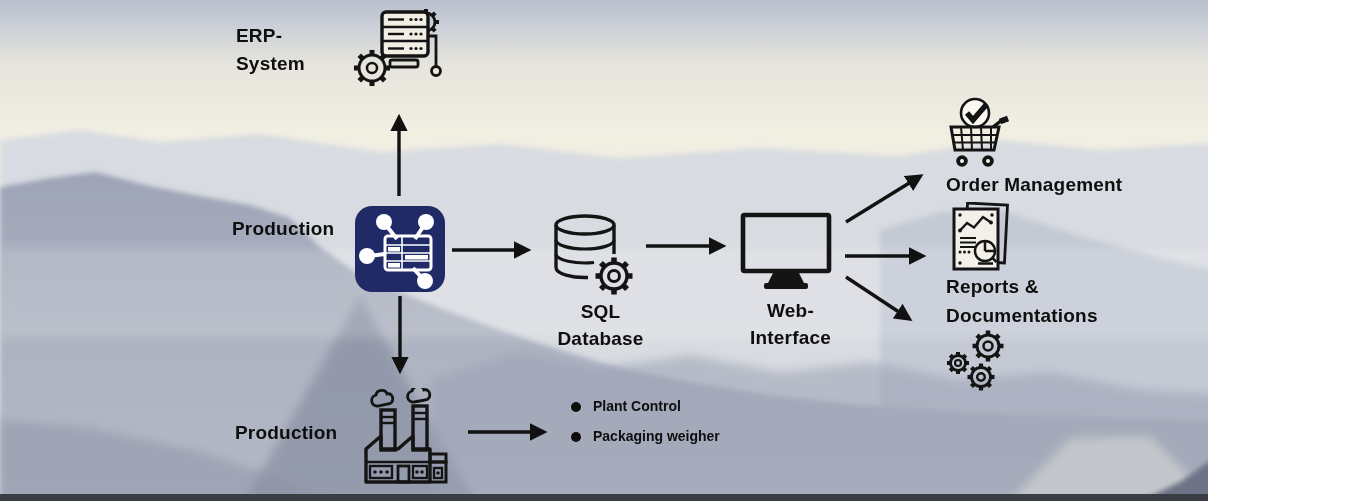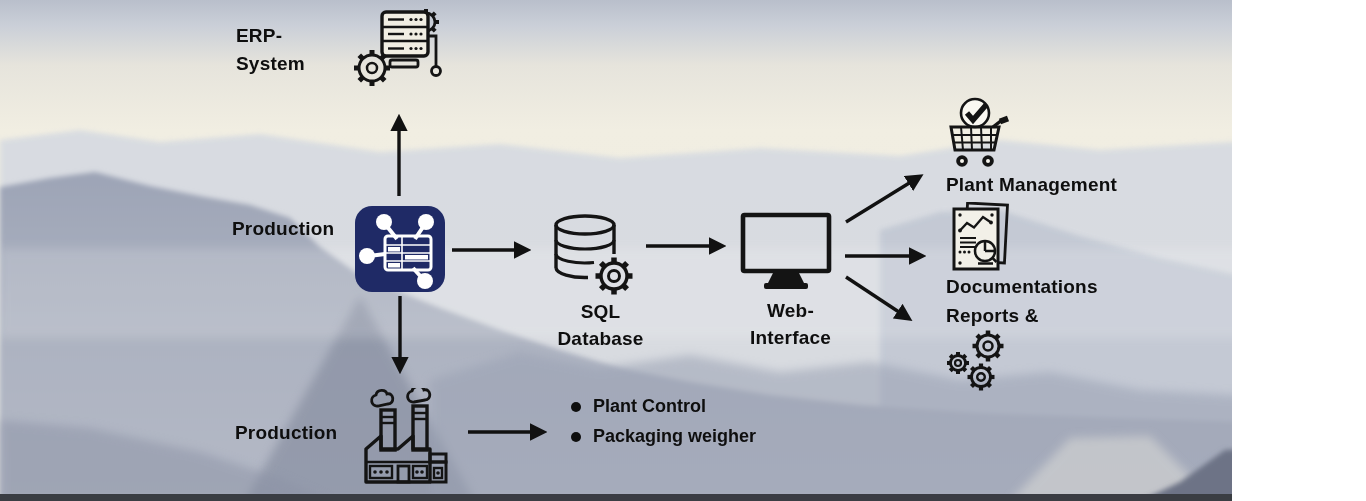--- a/index.html
+++ b/index.html
@@ -2,21 +2,20 @@
 <html><head>
 <meta charset="utf-8">
 <style>
   html,body{margin:0;padding:0;}
   .stage{
     position:relative;
     width:1208px;height:501px;
     overflow:hidden;
     font-family:"Liberation Sans", sans-serif;
     background:#ef4444;
-    padding-left:24px;
   }
   .bg, .arrows{
     position:absolute;left:0;top:0;width:1366px;height:501px;
   }
   .node{position:absolute;}
   .lbl{
     color:#0e0e0e;
     font-weight:700;
     font-size:19px;
     line-height:28px;
@@ -27,21 +26,21 @@
   .mlist{
     position:absolute;
     display:flex;flex-direction:column;gap:9px;
   }
   .mrow{display:flex;align-items:center;gap:12px;}
   .dot{
     width:10px;height:10px;border-radius:50%;
     background:#0e0e0e;flex:0 0 auto;
   }
   .mtext{
-    color:#0e0e0e;font-weight:700;font-size:18px;line-height:21px;white-space:nowrap;
+    color:#0e0e0e;font-weight:700;font-size:14px;line-height:21px;white-space:nowrap;
   }
   svg{display:block;}
 </style>
 </head>
 <body>
 
 <div class="stage">
 
   <svg class="bg" viewBox="0 0 1366 501" preserveAspectRatio="none">
     <defs>
@@ -252,21 +251,21 @@
         <line x1="8.5" y1="38" x2="53" y2="38" stroke-width="2"></line>
         <line x1="10" y1="45.5" x2="51.5" y2="45.5" stroke-width="2"></line>
       </g>
       <circle cx="18" cy="64" r="5.8" fill="#141414"></circle>
         <circle cx="18" cy="64" r="2" fill="#f7f5ee"></circle>
       <circle cx="44" cy="64" r="5.8" fill="#141414"></circle>
         <circle cx="44" cy="64" r="2" fill="#f7f5ee"></circle>
     </svg>
   </div>
   <div class="node lbl" style="left:946px;top:171px;">
-    <div>Plant Management</div>
+    <div>Order Management</div>
   </div>
 
   <div class="node" style="left:950px;top:202px;">
     <svg width="62" height="70" viewBox="0 0 62 70">
       <rect x="16" y="2" width="40" height="58" fill="none" stroke="#141414" stroke-width="2.8" transform="rotate(3 36 31)"></rect>
       <rect x="4" y="7" width="44" height="60" fill="#f2f0e8" stroke="#141414" stroke-width="3"></rect>
       <g fill="#141414" stroke="none">
         <circle cx="10" cy="13" r="1.7"></circle>
           <circle cx="42" cy="13" r="1.7"></circle>
         <circle cx="10" cy="28.5" r="1.9"></circle>
@@ -283,22 +282,22 @@
         <line x1="10" y1="45" x2="26" y2="45"></line>
       </g>
       <circle cx="35" cy="49" r="10" fill="none" stroke="#141414" stroke-width="2.5"></circle>
       <line x1="35" y1="49" x2="35" y2="39" stroke="#141414" stroke-width="2.5"></line>
       <line x1="35" y1="49" x2="45" y2="49" stroke="#141414" stroke-width="2.5"></line>
       <line x1="42.5" y1="56" x2="46.5" y2="60" stroke="#141414" stroke-width="2.5"></line>
       <line x1="28" y1="61.5" x2="43" y2="61.5" stroke="#141414" stroke-width="2.5"></line>
     </svg>
   </div>
   <div class="node lbl" style="left:946px;top:272px;line-height:29px;">
+    <div>Reports &amp;</div>
     <div>Documentations</div>
-    <div>Reports &amp;</div>
   </div>
 
   <div class="node" style="left:946px;top:329px;">
     <svg width="64" height="66" viewBox="0 0 64 66">
       <g fill="none" stroke="#141414">
         <g transform="translate(42,17)" stroke-width="3">
           <circle r="11"></circle>
             <circle r="4.5" stroke-width="2.5"></circle>
           <g stroke-width="4.5">
             <line y1="-11" y2="-15.5"></line>

